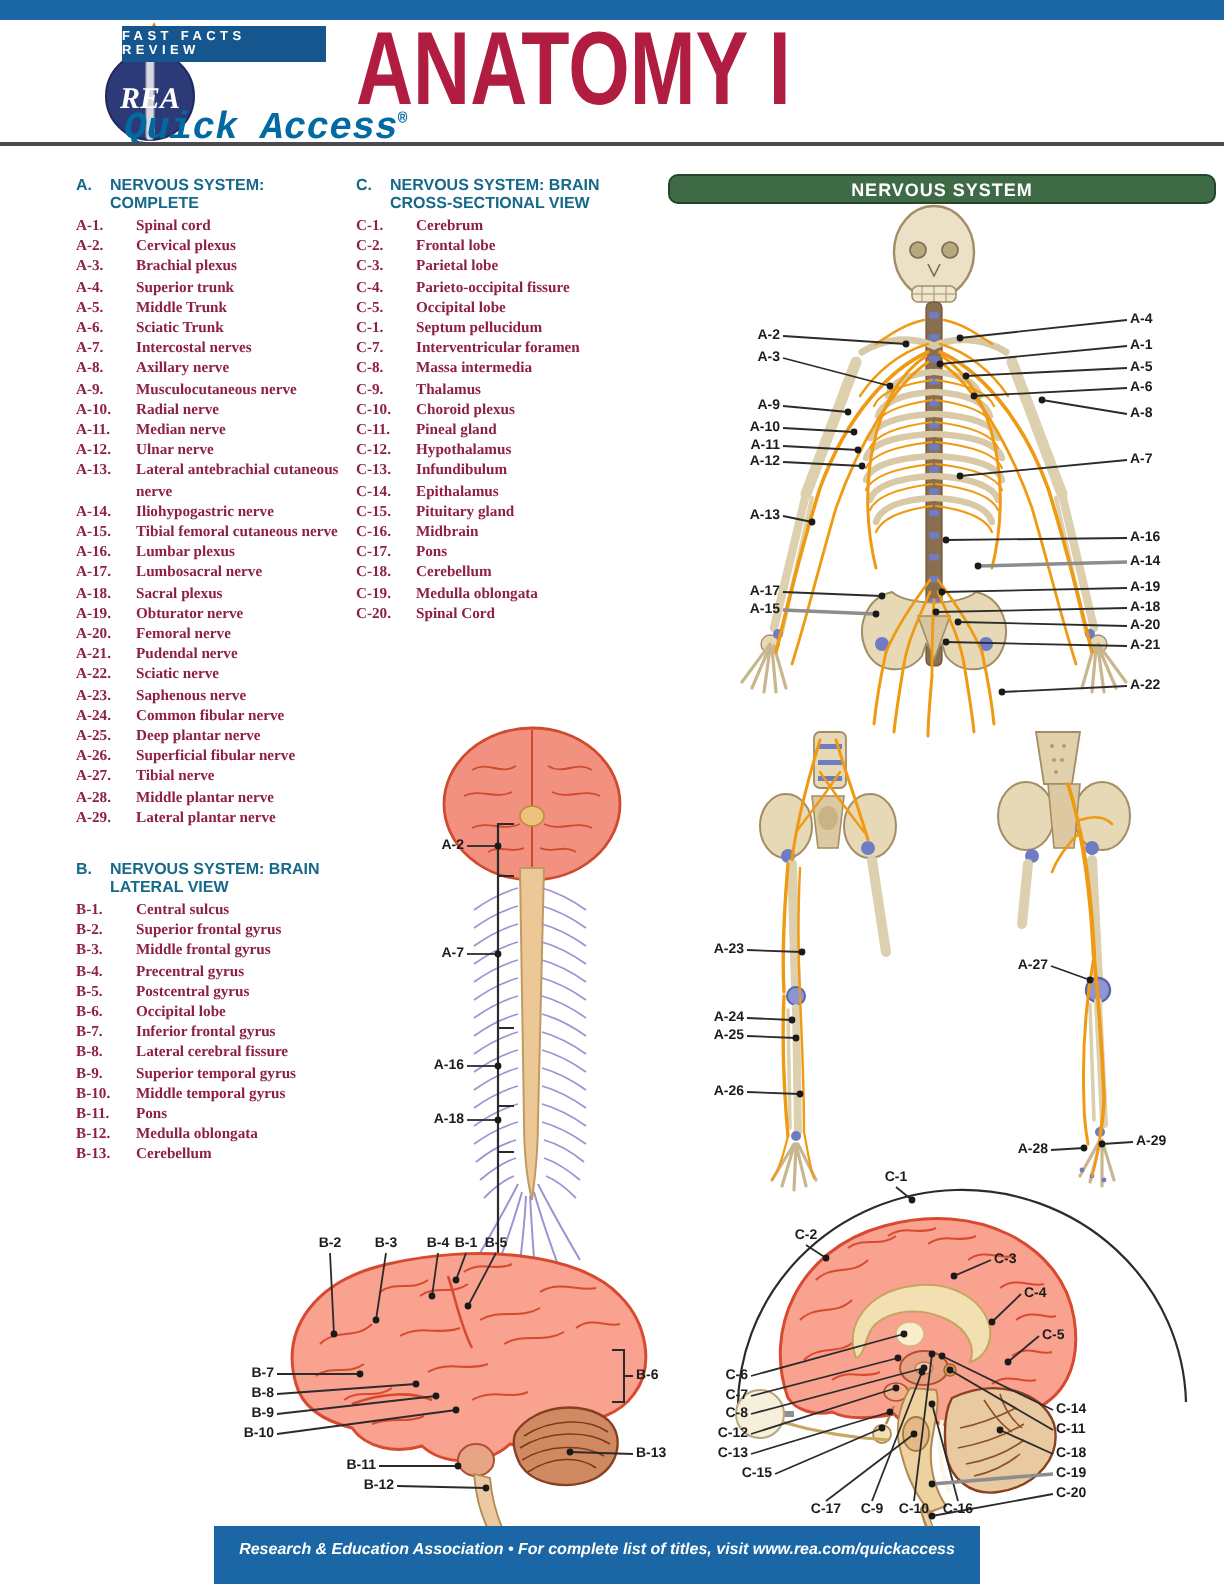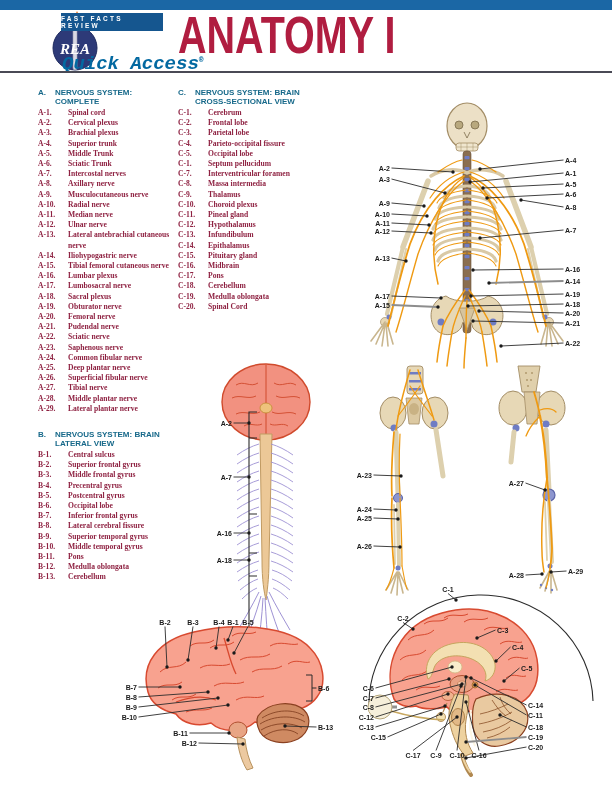--- a/index.html
+++ b/index.html
@@ -47,20 +47,21 @@
     <circle cx="35" cy="42" r="22" fill="#2d3a78" stroke="#1e2a5e" stroke-width="1"></circle>
     <rect x="33" y="20" width="4" height="44" rx="2" fill="#d9d9e4" stroke="#9a9ab2" stroke-width="0.6"></rect>
     <text x="35" y="48" font-size="15" font-weight="bold" font-style="italic" font-family="Liberation Serif, serif" fill="#ffffff" text-anchor="middle">REA</text>
   </svg>
 
   <div class="fastfacts">FAST FACTS REVIEW</div>
   <div class="quickaccess"><span>Quick Access</span><sup>®</sup></div>
   <div class="big-title">ANATOMY I</div>
   <div class="header-rule"></div>
 
+  <div class="green-bar">NERVOUS SYSTEM</div>
 
   <div class="list" style="left:38px;top:88px;width:139px;">
     <div class="list-head">
       <span class="head-letter">A.</span>
       <span><span>NERVOUS SYSTEM:</span><br><span>COMPLETE</span></span>
     </div>
     <div class="list-rows">
         <div class="row"><span class="num">A-1.</span><span>Spinal cord</span></div>
         <div class="row"><span class="num">A-2.</span><span>Cervical plexus</span></div>
         <div class="row"><span class="num">A-3.</span><span>Brachial plexus</span></div>
@@ -514,13 +515,14 @@
       <div class="callout" style="top: 755px; left: 436px; transform: translate(-50%, -50%);">C-9</div>
       <div class="callout" style="top: 755px; left: 457px; transform: translate(-50%, -50%);">C-10</div>
       <div class="callout" style="top: 755px; left: 479px; transform: translate(-50%, -50%);">C-16</div>
       <div class="callout" style="top: 705px; left: 528px; transform: translateY(-50%);">C-14</div>
       <div class="callout" style="top: 715px; left: 528px; transform: translateY(-50%);">C-11</div>
       <div class="callout" style="top: 727px; left: 528px; transform: translateY(-50%);">C-18</div>
       <div class="callout" style="top: 737px; left: 528px; transform: translateY(-50%);">C-19</div>
       <div class="callout" style="top: 747px; left: 528px; transform: translateY(-50%);">C-20</div>
     </div>
 
+  <div class="footer">Research &amp; Education Association  •  For complete list of titles, visit www.rea.com/quickaccess</div>
 </div>
 
 </body></html>

